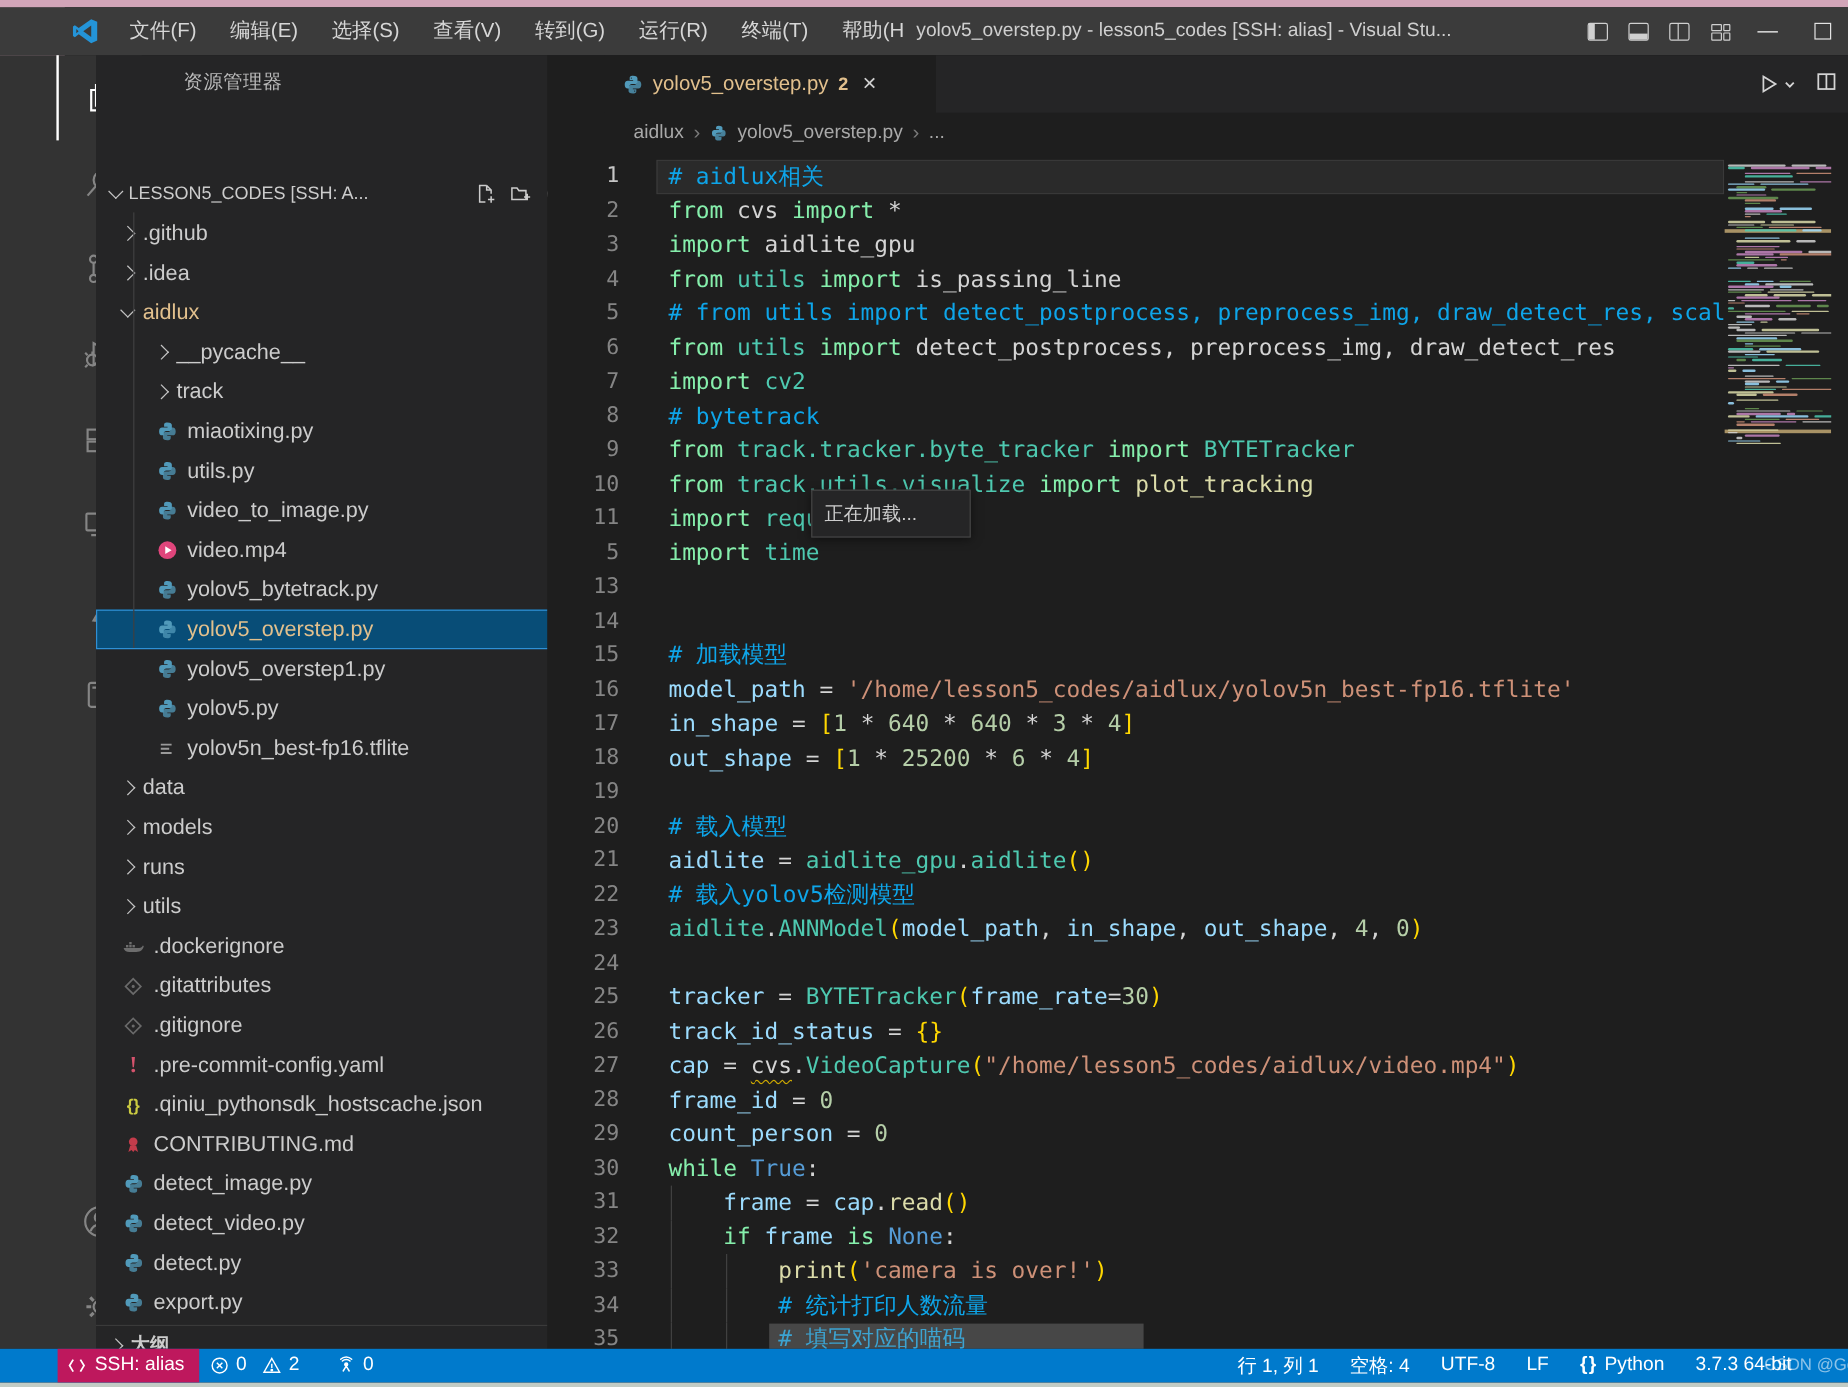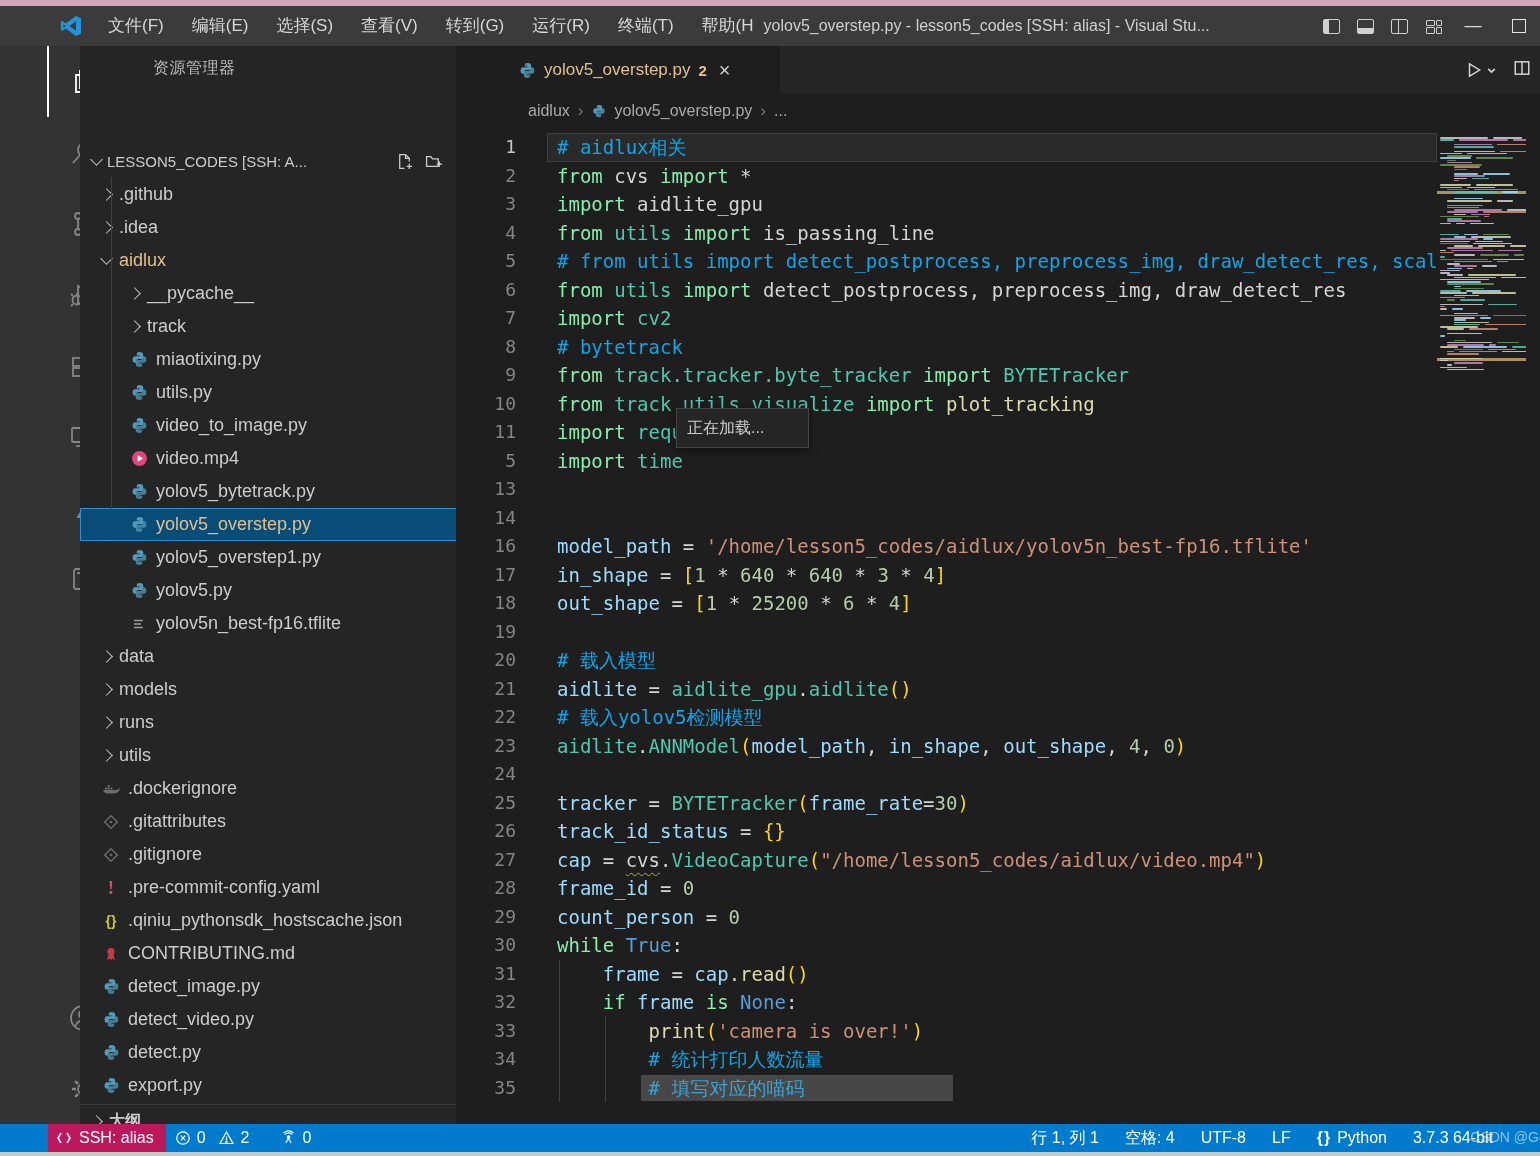--- a/index.html
+++ b/index.html
@@ -536,20 +536,21 @@
         <div class="cline"><span class="gut">5</span><span class="code"><span class="c-com"># from utils import detect_postprocess, preprocess_img, draw_detect_res, scale</span></span></div>
         <div class="cline"><span class="gut">6</span><span class="code"><span class="c-kw">from</span><span class="c-pln"> </span><span class="c-typ">utils</span><span class="c-pln"> </span><span class="c-kw">import</span><span class="c-pln"> detect_postprocess, preprocess_img, draw_detect_res</span></span></div>
         <div class="cline"><span class="gut">7</span><span class="code"><span class="c-kw">import</span><span class="c-pln"> </span><span class="c-typ">cv2</span></span></div>
         <div class="cline"><span class="gut">8</span><span class="code"><span class="c-com"># bytetrack</span></span></div>
         <div class="cline"><span class="gut">9</span><span class="code"><span class="c-kw">from</span><span class="c-pln"> </span><span class="c-typ">track.tracker.byte_tracker</span><span class="c-pln"> </span><span class="c-kw">import</span><span class="c-pln"> </span><span class="c-typ">BYTETracker</span></span></div>
         <div class="cline"><span class="gut">10</span><span class="code"><span class="c-kw">from</span><span class="c-pln"> </span><span class="c-typ">track.utils.visualize</span><span class="c-pln"> </span><span class="c-kw">import</span><span class="c-pln"> </span><span class="c-fn">plot_tracking</span></span></div>
         <div class="cline"><span class="gut">11</span><span class="code"><span class="c-kw">import</span><span class="c-pln"> </span><span class="c-typ">requests</span></span></div>
         <div class="cline"><span class="gut">5</span><span class="code"><span class="c-kw">import</span><span class="c-pln"> </span><span class="c-typ">time</span></span></div>
         <div class="cline"><span class="gut">13</span><span class="code"></span></div>
         <div class="cline"><span class="gut">14</span><span class="code"></span></div>
+        <div class="cline"><span class="gut">15</span><span class="code"><span class="c-com"># 加载模型</span></span></div>
         <div class="cline"><span class="gut">16</span><span class="code"><span class="c-var">model_path</span><span class="c-pln"> = </span><span class="c-str">'/home/lesson5_codes/aidlux/yolov5n_best-fp16.tflite'</span></span></div>
         <div class="cline"><span class="gut">17</span><span class="code"><span class="c-var">in_shape</span><span class="c-pln"> = </span><span class="c-brk">[</span><span class="c-num">1</span><span class="c-pln"> * </span><span class="c-num">640</span><span class="c-pln"> * </span><span class="c-num">640</span><span class="c-pln"> * </span><span class="c-num">3</span><span class="c-pln"> * </span><span class="c-num">4</span><span class="c-brk">]</span></span></div>
         <div class="cline"><span class="gut">18</span><span class="code"><span class="c-var">out_shape</span><span class="c-pln"> = </span><span class="c-brk">[</span><span class="c-num">1</span><span class="c-pln"> * </span><span class="c-num">25200</span><span class="c-pln"> * </span><span class="c-num">6</span><span class="c-pln"> * </span><span class="c-num">4</span><span class="c-brk">]</span></span></div>
         <div class="cline"><span class="gut">19</span><span class="code"></span></div>
         <div class="cline"><span class="gut">20</span><span class="code"><span class="c-com"># 载入模型</span></span></div>
         <div class="cline"><span class="gut">21</span><span class="code"><span class="c-var">aidlite</span><span class="c-pln"> = </span><span class="c-typ">aidlite_gpu</span><span class="c-pln">.</span><span class="c-typ">aidlite</span><span class="c-brk">()</span></span></div>
         <div class="cline"><span class="gut">22</span><span class="code"><span class="c-com"># 载入yolov5检测模型</span></span></div>
         <div class="cline"><span class="gut">23</span><span class="code"><span class="c-typ">aidlite</span><span class="c-pln">.</span><span class="c-typ">ANNModel</span><span class="c-brk">(</span><span class="c-var">model_path</span><span class="c-pln">, </span><span class="c-var">in_shape</span><span class="c-pln">, </span><span class="c-var">out_shape</span><span class="c-pln">, </span><span class="c-num">4</span><span class="c-pln">, </span><span class="c-num">0</span><span class="c-brk">)</span></span></div>
         <div class="cline"><span class="gut">24</span><span class="code"></span></div>
         <div class="cline"><span class="gut">25</span><span class="code"><span class="c-var">tracker</span><span class="c-pln"> = </span><span class="c-typ">BYTETracker</span><span class="c-brk">(</span><span class="c-var">frame_rate</span><span class="c-pln">=</span><span class="c-num">30</span><span class="c-brk">)</span></span></div>

